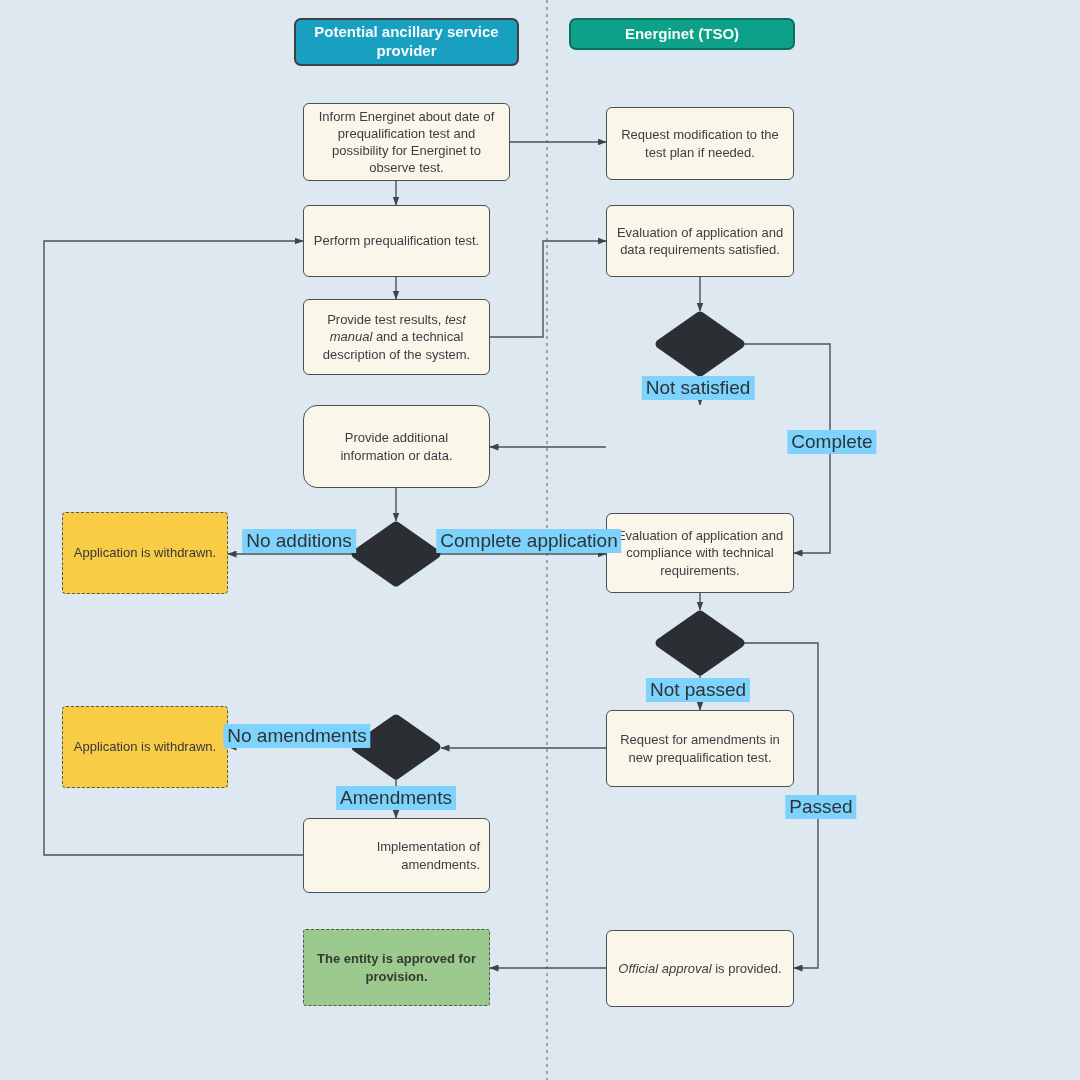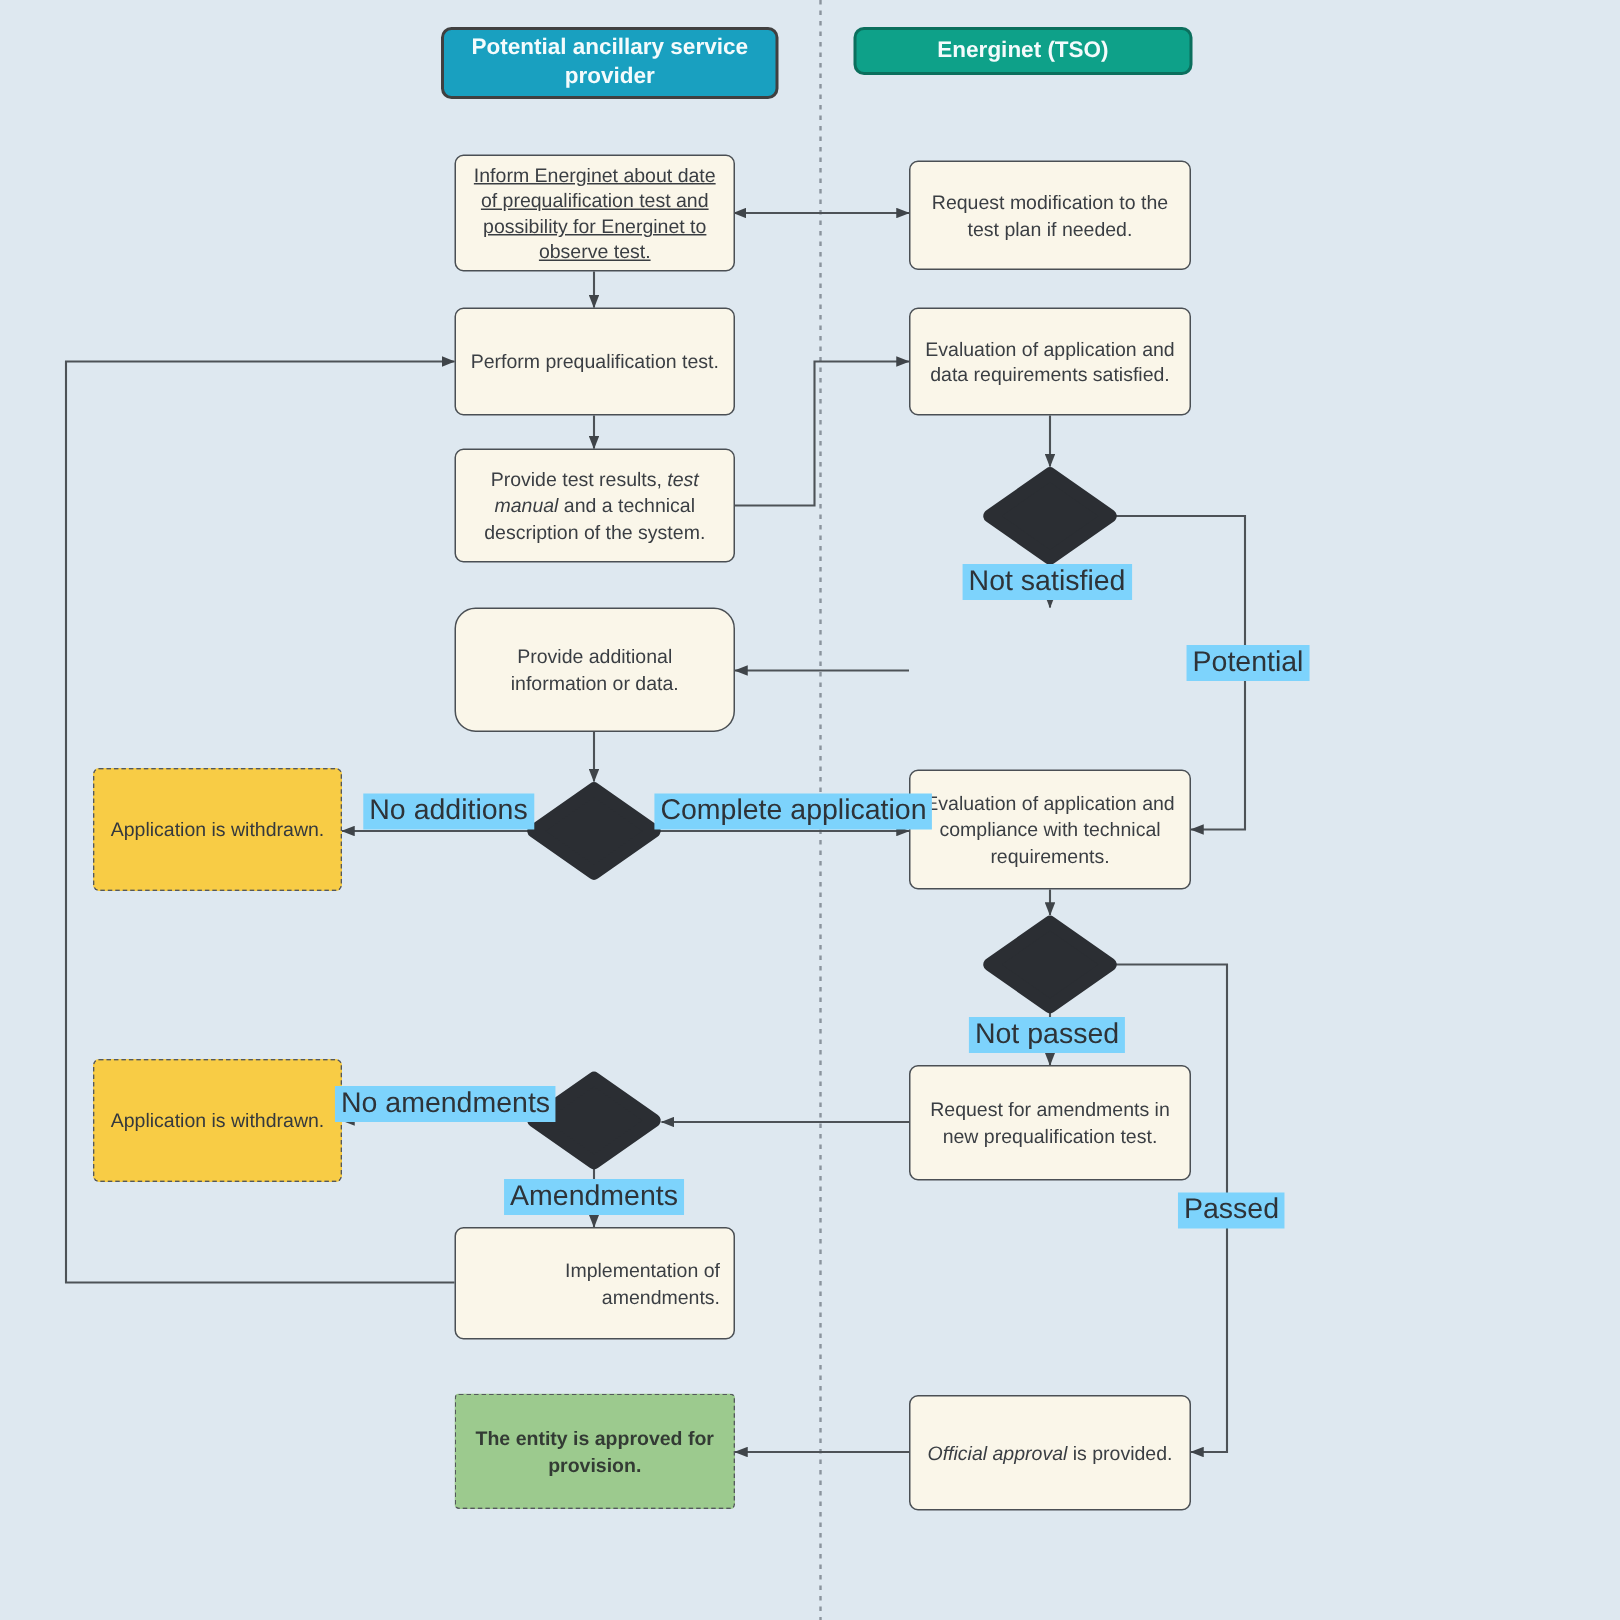--- a/index.html
+++ b/index.html
@@ -74,21 +74,21 @@
       <path d="M700 316 L740 344 L700 372 L660 344 Z"></path>
       <path d="M396 526 L436 554 L396 582 L356 554 Z"></path>
       <path d="M700 615 L740 643 L700 671 L660 643 Z"></path>
       <path d="M396 719 L436 747 L396 775 L356 747 Z"></path>
     </g>
   </svg>
 
   <div class="header-box header-provider" style="left:294px;top:18px;width:225px;height:48px;">Potential ancillary service provider</div>
   <div class="header-box header-tso" style="left:569px;top:18px;width:226px;height:32px;">Energinet (TSO)</div>
 
-  <div class="node" style="left:303px;top:103px;width:187px;height:78px;text-decoration:underline;">Inform Energinet about date of prequalification test and possibility for Energinet  to observe test.</div>
+  <div class="node" style="left:303px;top:103px;width:207px;height:78px;">Inform Energinet about date of prequalification test and possibility for Energinet  to observe test.</div>
 
   <div class="node" style="left:303px;top:205px;width:187px;height:72px;">Perform prequalification test.</div>
 
   <div class="node" style="left:303px;top:299px;width:187px;height:76px;">
     <span><span>Provide test results, </span><span class="it">test manual</span><span> and a technical description of the system.</span></span>
   </div>
 
   <div class="node" style="left:303px;top:405px;width:187px;height:83px;border-radius:14px;">Provide additional information or data.</div>
 
   <div class="node" style="left:303px;top:818px;width:187px;height:75px;text-align:right;">Implementation of amendments.</div>
@@ -105,21 +105,21 @@
 
   <div class="node" style="left:606px;top:513px;width:188px;height:80px;">Evaluation of application and compliance with technical requirements.</div>
 
   <div class="node" style="left:606px;top:710px;width:188px;height:77px;">Request for amendments in new prequalification test.</div>
 
   <div class="node" style="left:606px;top:930px;width:188px;height:77px;">
     <span><span class="it">Official approval</span><span> is provided.</span></span>
   </div>
 
   <div class="elabel" style="left:698px;top:388px;">Not satisfied</div>
-  <div class="elabel" style="left:832px;top:442px;">Potential</div>
+  <div class="elabel" style="left:832px;top:442px;">Complete</div>
   <div class="elabel" style="left:299px;top:541px;">No additions</div>
   <div class="elabel" style="left:529px;top:541px;">Complete application</div>
   <div class="elabel" style="left:698px;top:690px;">Not passed</div>
   <div class="elabel" style="left:821px;top:807px;">Passed</div>
   <div class="elabel" style="left:297px;top:736px;">No amendments</div>
   <div class="elabel" style="left:396px;top:798px;">Amendments</div>
 
 </div>
 
 </body></html>

